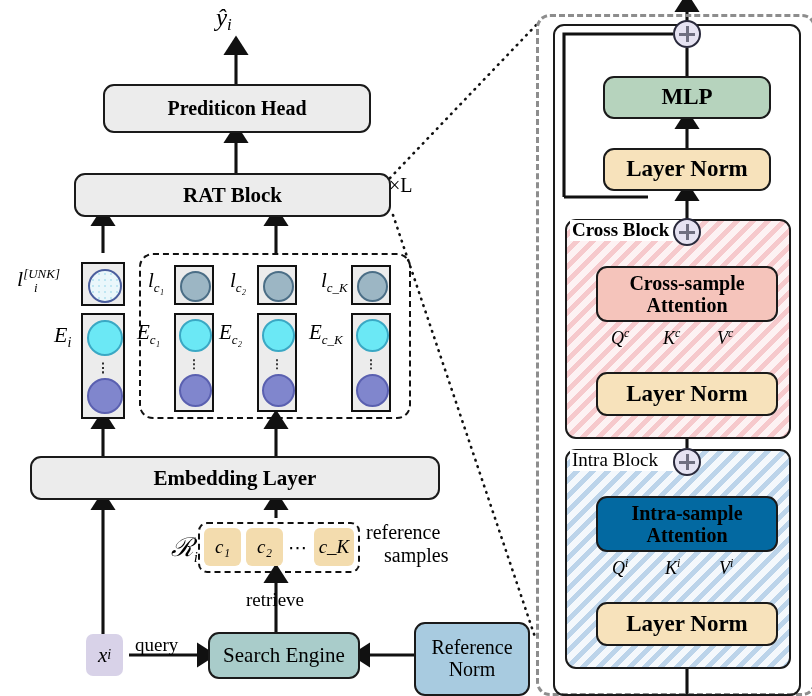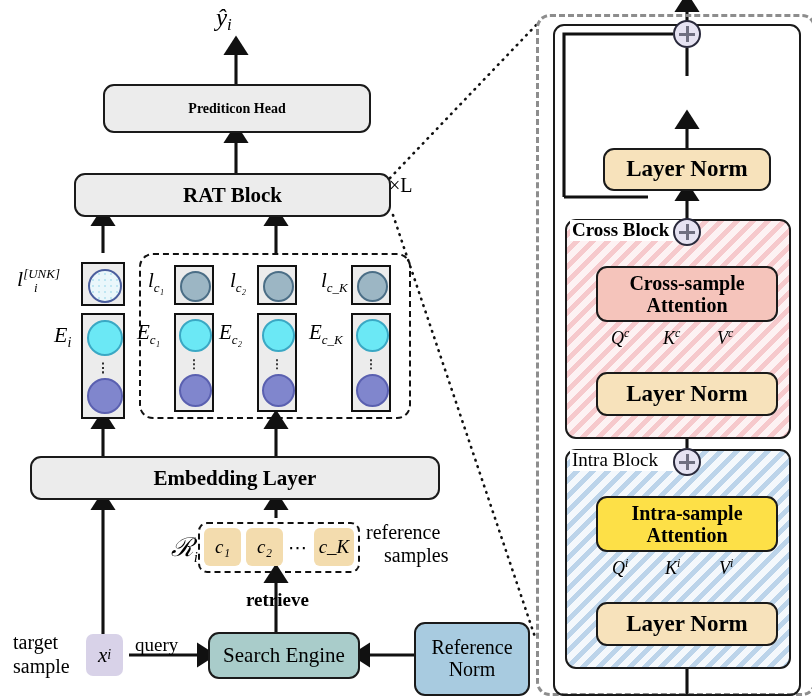--- a/index.html
+++ b/index.html
@@ -145,21 +145,21 @@
 
       <path d="M 573 658 L 573 462 L 665 462"></path>
       <line x1="573" y1="658" x2="660" y2="658"></line>
     </g>
   </svg>
 
   <div class="lbl" style="left:208px;top:4px;font-size:25px;">
     <span class="mathit">ŷ</span><span class="mathit" style="font-size:17px;vertical-align:-4px;">i</span>
   </div>
 
-  <div class="rbox grey bold" style="left:95px;top:84px;width:268px;height:49px;font-size:14px;">Prediticon Head</div>
+  <div class="rbox grey bold" style="left:95px;top:84px;width:268px;height:49px;font-size:20px;">Prediticon Head</div>
 
   <div class="rbox grey bold" style="left:66px;top:173px;width:317px;height:44px;font-size:21px;">RAT Block</div>
 
   <div class="lbl" style="left:381px;top:174px;font-size:20px;">×L</div>
 
   <div class="rbox grey bold" style="left:22px;top:456px;width:410px;height:44px;font-size:21px;">Embedding Layer</div>
 
   <div class="tokbox" style="left:73px;top:262px;width:44px;height:44px;">
     <div class="circ" style="left:5px;top:5px;width:34px;height:34px;border:2.2px solid #4b5f9e;
          background:#eaf7fb;
@@ -238,26 +238,22 @@
               border:none;border-radius:6px;font-size:19px;font-style:italic;">c₂</div>
   <div class="lbl" style="left:280px;top:536px;font-size:19px;">⋯</div>
   <div class="rbox" style="left:306px;top:528px;width:40px;height:38px;background:#f3dcae;
               border:none;border-radius:6px;font-size:19px;font-style:italic;">c_K</div>
 
   <div class="lbl" style="left:358px;top:521px;font-size:20px;line-height:1.15;">
     <span>reference</span><br>
     <span style="display:inline-block;padding-left:18px;font-family:Liberation Serif, serif;">samples</span>
   </div>
 
-  <div class="lbl" style="left:238px;top:589px;font-size:19px;font-weight:bold;">retrieve</div>
-
-  <div class="lbl" style="left:5px;top:631px;font-size:20px;line-height:1.18;text-align:left;">
-    <span>target</span><br>
-    <span>sample</span>
-  </div>
+  <div class="lbl" style="left:238px;top:589px;font-size:19px;">retrieve</div>
+
 
   <div class="rbox" style="left:78px;top:634px;width:37px;height:42px;background:#d8d2e8;
               border:none;border-radius:7px;font-size:21px;">
     <span class="mathit">x</span>
       <sub class="mathit" style="font-size:14px;">i</sub>
   </div>
 
   <div class="lbl" style="left:127px;top:626px;font-size:19px;margin-top:8px;">query</div>
 
   <div class="rbox" style="left:200px;top:632px;width:152px;height:47px;background:#a9ccca;
@@ -265,20 +261,22 @@
 
   <div class="rbox" style="left:406px;top:622px;width:116px;height:74px;background:#a8cbe0;
               font-size:20px;flex-direction:column;">
     <span>Reference</span>
     <span>Norm</span>
   </div>
 
   <div class="outerdash" style="left:528px;top:14px;width:280px;height:682px;"></div>
   <div class="rbox" style="left:545px;top:24px;width:248px;height:672px;background:transparent;"></div>
 
+  <div class="rbox" style="left:595px;top:76px;width:168px;height:43px;background:#b6d3bd;
+              font-size:23px;font-weight:bold;">MLP</div>
   <div class="rbox" style="left:595px;top:148px;width:168px;height:43px;background:#f7e2bb;
               font-size:23px;font-weight:bold;">Layer Norm</div>
   <div class="plus" style="left:665px;top:20px;"></div>
 
   <div class="hatchpink" style="left:557px;top:219px;width:226px;height:220px;"></div>
   <div class="whitecap" style="left:562px;top:220px;width:120px;height:21px;"></div>
   <div class="lbl" style="left:564px;top:219px;font-size:19px;font-weight:bold;">Cross Block</div>
   <div class="rbox" style="left:588px;top:266px;width:182px;height:56px;background:#f5c4bb;
               font-size:20px;font-weight:bold;flex-direction:column;line-height:1.12;">
     <span>Cross-sample</span>
@@ -293,21 +291,21 @@
   <div class="lbl" style="left:709px;top:326px;font-size:18px;">
     <span class="mathit">V</span><sup class="mathit" style="font-size:12px;">c</sup>
   </div>
   <div class="rbox" style="left:588px;top:372px;width:182px;height:44px;background:#f7e2bb;
               font-size:23px;font-weight:bold;">Layer Norm</div>
   <div class="plus" style="left:665px;top:218px;"></div>
 
   <div class="hatchblue" style="left:557px;top:449px;width:226px;height:220px;"></div>
   <div class="whitecap" style="left:562px;top:450px;width:112px;height:21px;"></div>
   <div class="lbl" style="left:564px;top:449px;font-size:19px;">Intra Block</div>
-  <div class="rbox" style="left:588px;top:496px;width:182px;height:56px;background:#fde047;
+  <div class="rbox" style="left:588px;top:496px;width:182px;height:56px;background:#0369a1;
               font-size:20px;font-weight:bold;flex-direction:column;line-height:1.12;text-align:center;">
     <span>Intra-sample</span>
     <span>Attention</span>
   </div>
   <div class="lbl" style="left:604px;top:556px;font-size:18px;">
     <span class="mathit">Q</span><sup class="mathit" style="font-size:12px;">i</sup>
   </div>
   <div class="lbl" style="left:657px;top:556px;font-size:18px;">
     <span class="mathit">K</span><sup class="mathit" style="font-size:12px;">i</sup>
   </div>

